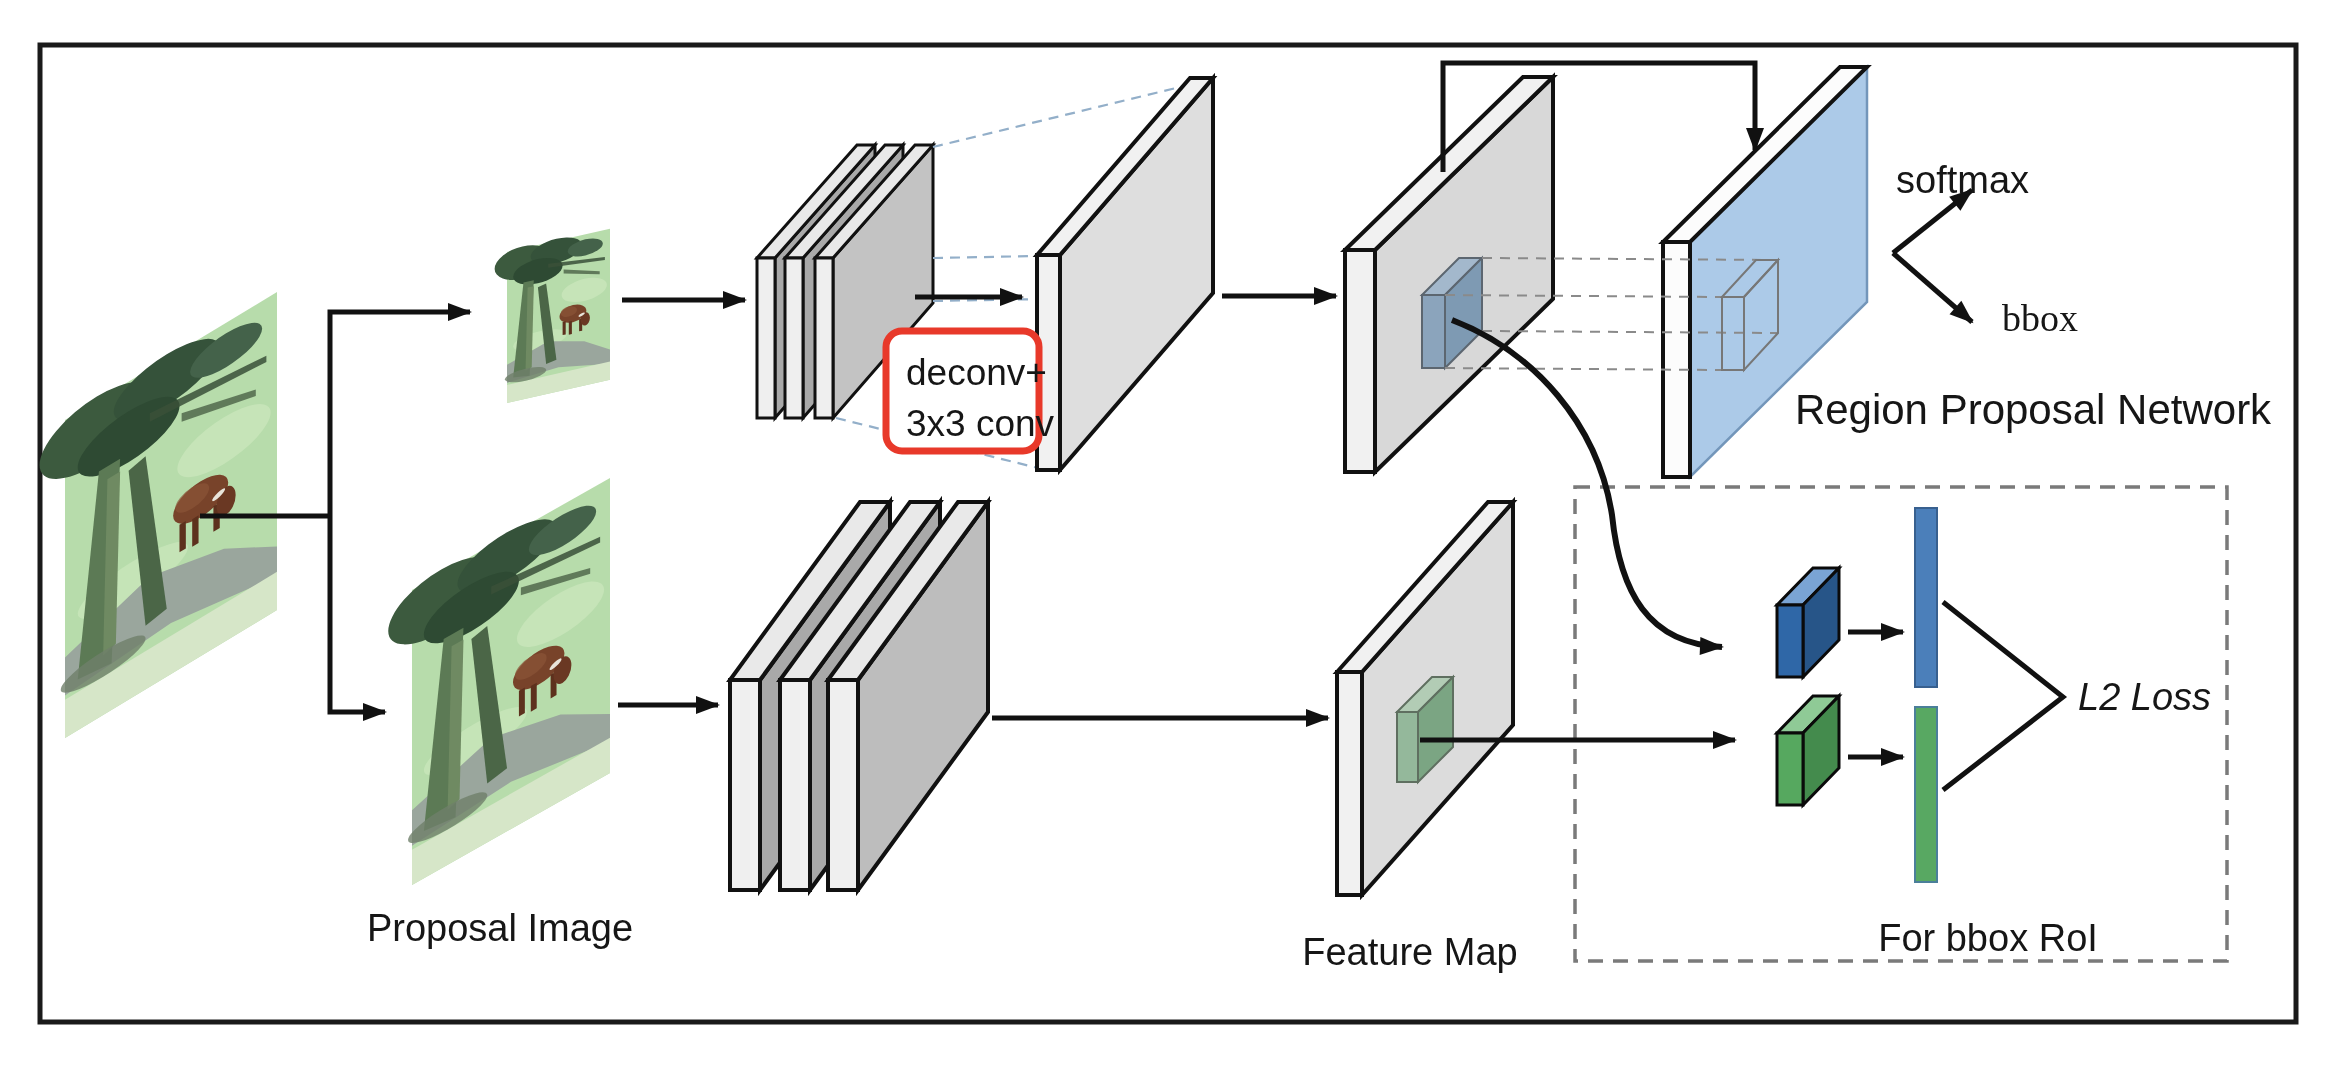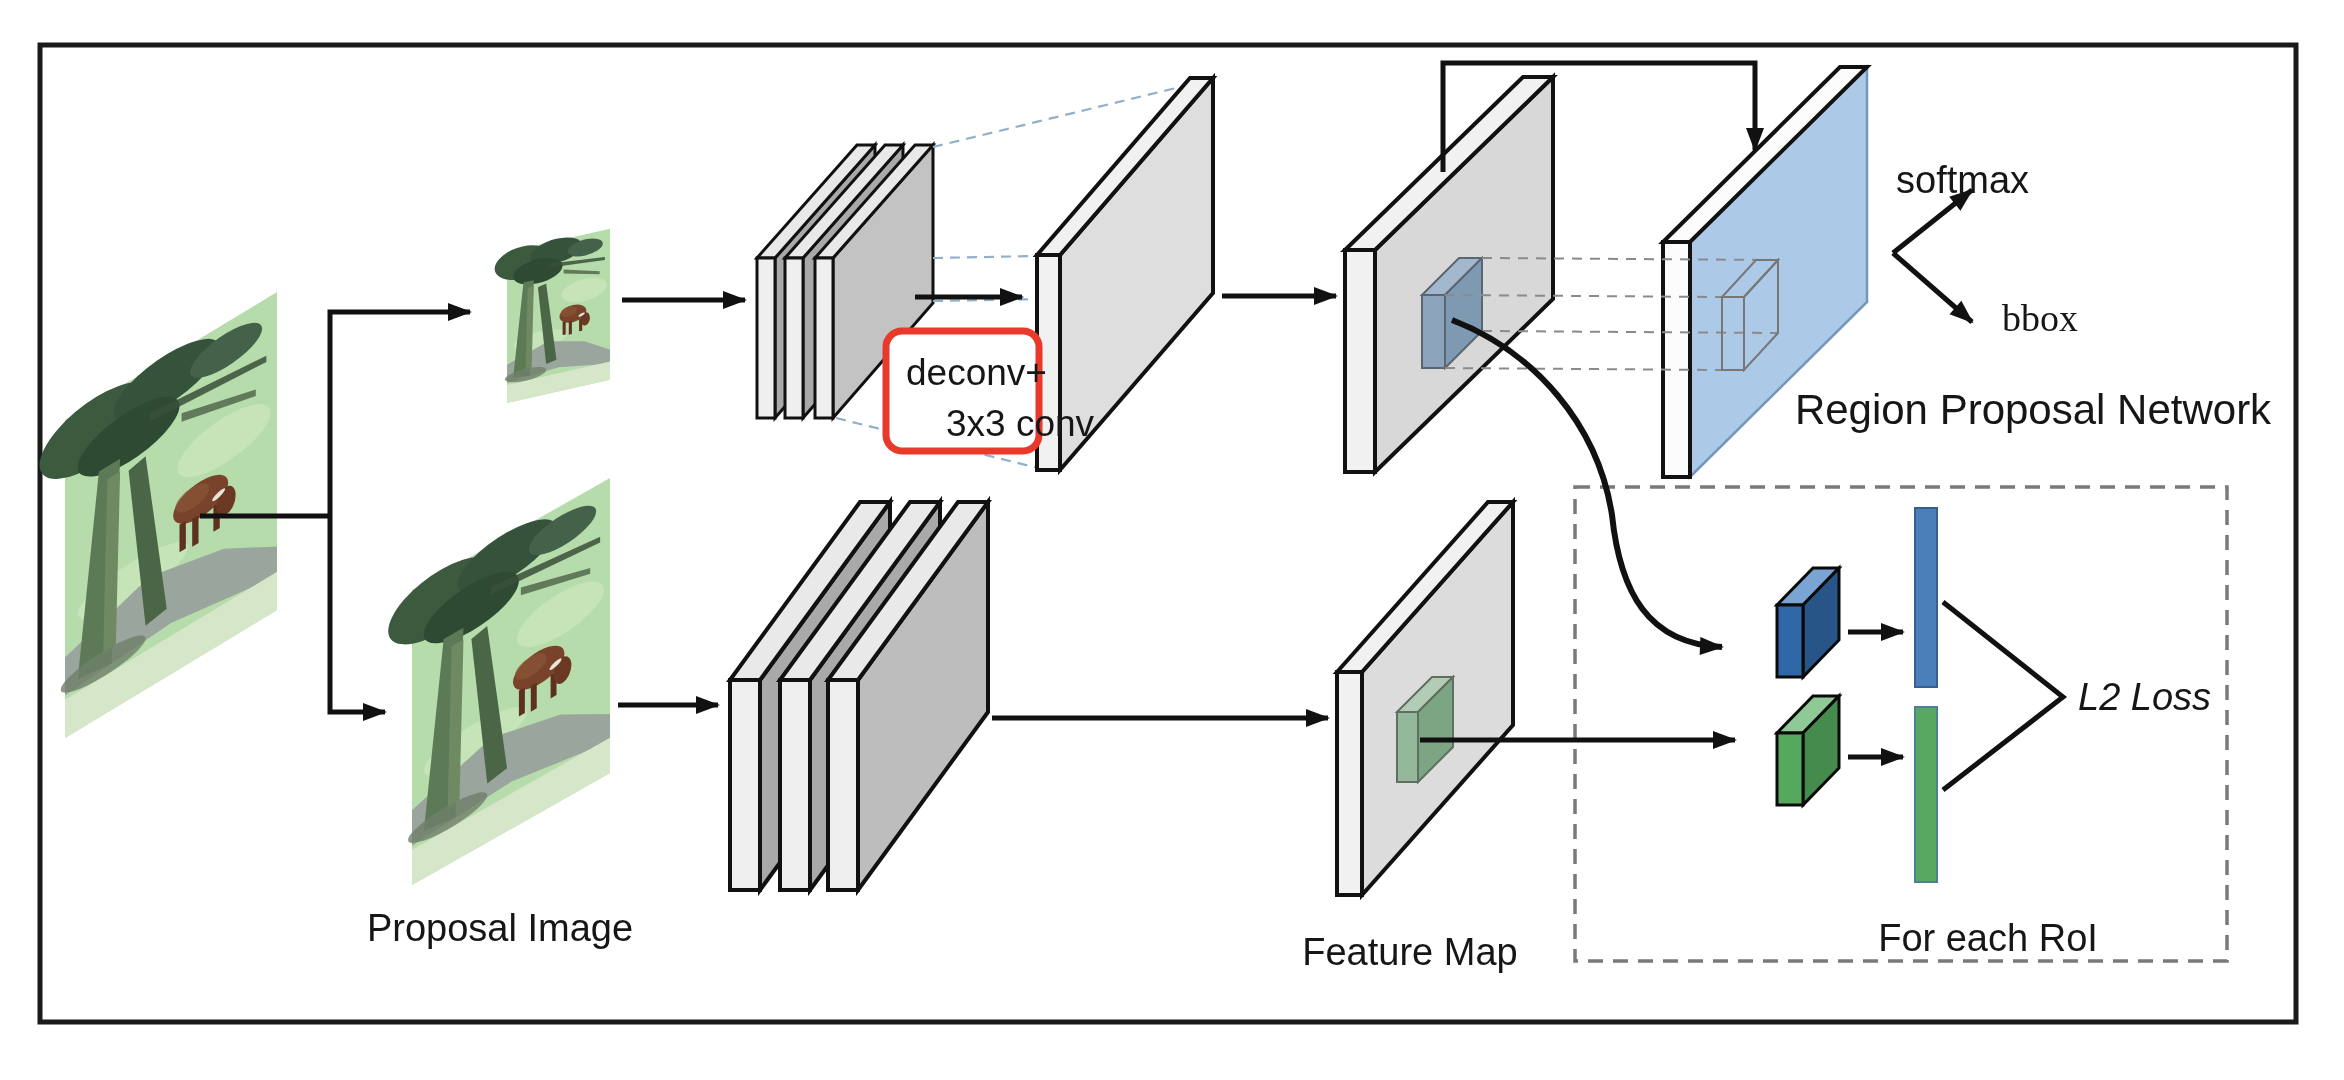--- a/index.html
+++ b/index.html
@@ -192,18 +192,18 @@
 
   <polyline points="1943,602 2063,697 1943,790" fill="none" stroke="#111" stroke-width="5"></polyline>
 </svg>
 
 <div class="lbl f38" style="left:500px;top:928px;">Proposal Image</div>
 <div class="lbl f38" style="left:1410px;top:952px;text-align:center;">Feature Map</div>
 <div class="lbl f42" style="left:2033px;top:410px;">Region Proposal Network</div>
 <div class="lbl lbl-left f38" style="left:1896px;top:180px;">softmax</div>
 <div class="lbl lbl-left f38" style="left:2002px;top:318px;font-family:Liberation Serif, serif;">bbox</div>
 <div class="lbl lbl-left f38" style="left:2078px;top:697px;font-style:italic;">L2 Loss</div>
-<div class="lbl f38" style="left:1988px;top:938px;">For each RoI</div>
+<div class="lbl f38" style="left:1988px;top:938px;">For bbox RoI</div>
 <div class="lbl lbl-left f37" style="left:906px;top:372px;">deconv+</div>
-<div class="lbl lbl-left f37" style="left:906px;top:423px;margin-left:40px;">3x3 conv</div>
+<div class="lbl lbl-left f37" style="left:906px;top:423px;">3x3 conv</div>
 
 
 </div>
 
 </body></html>

